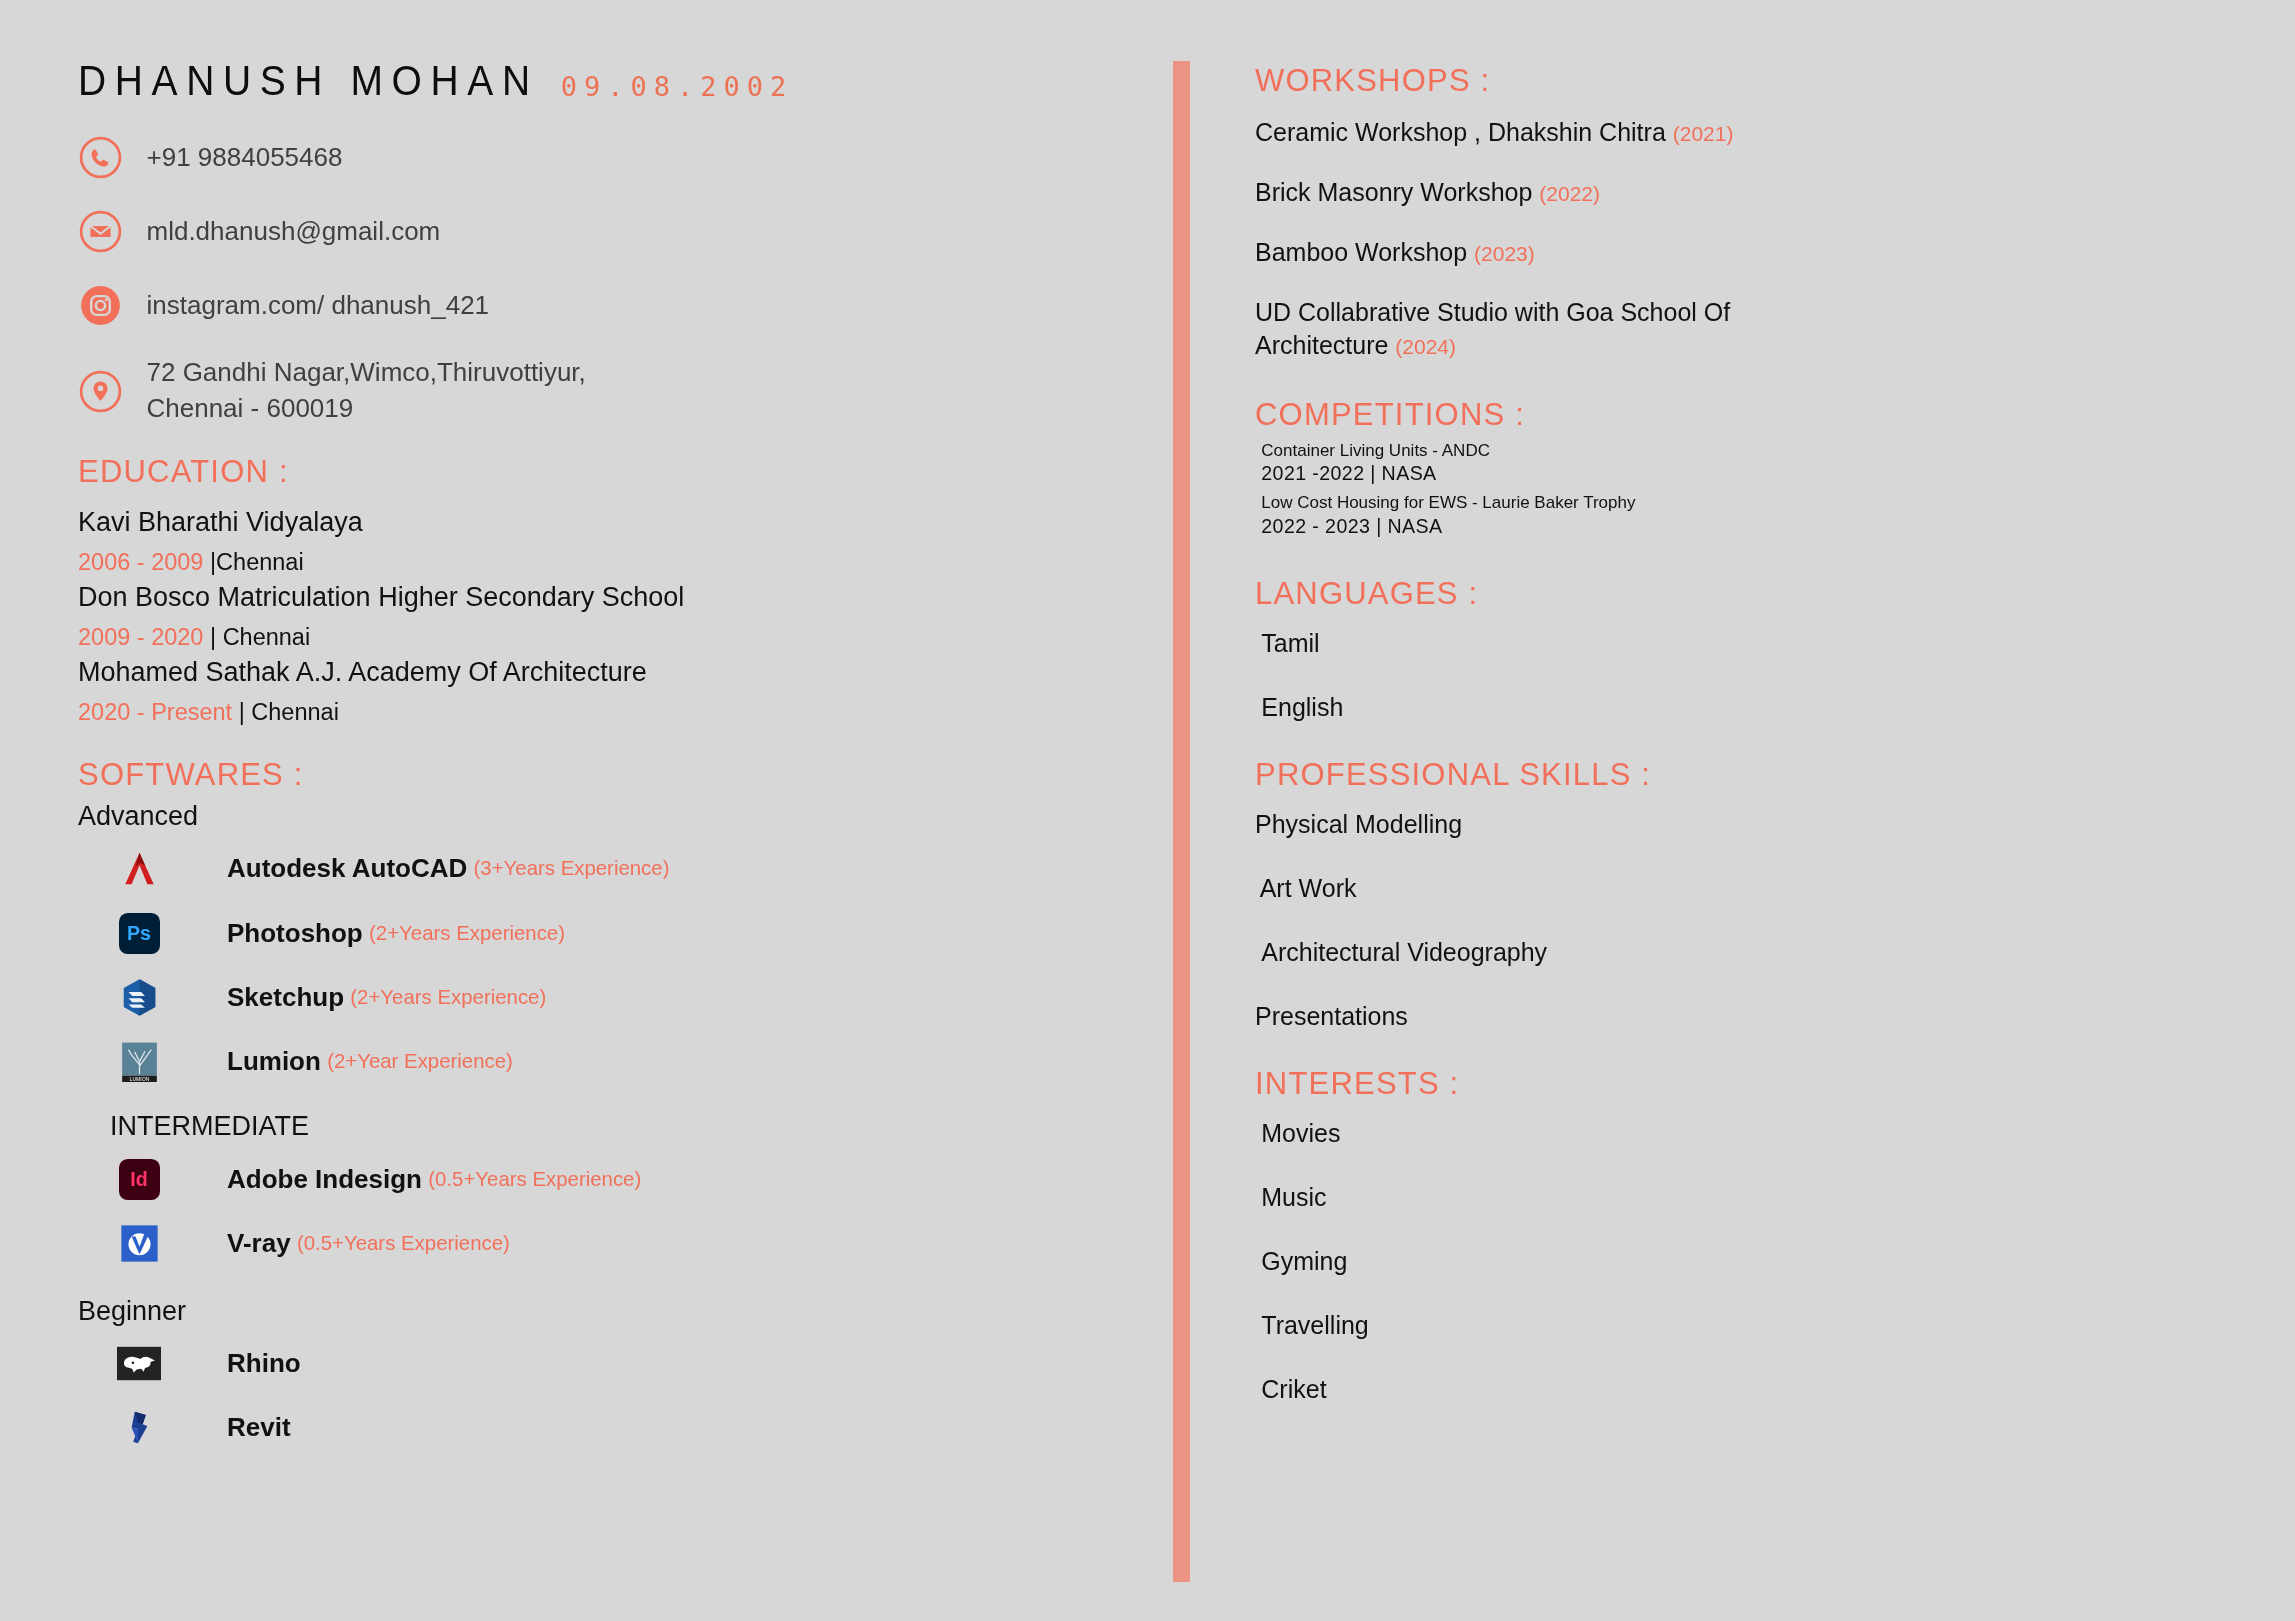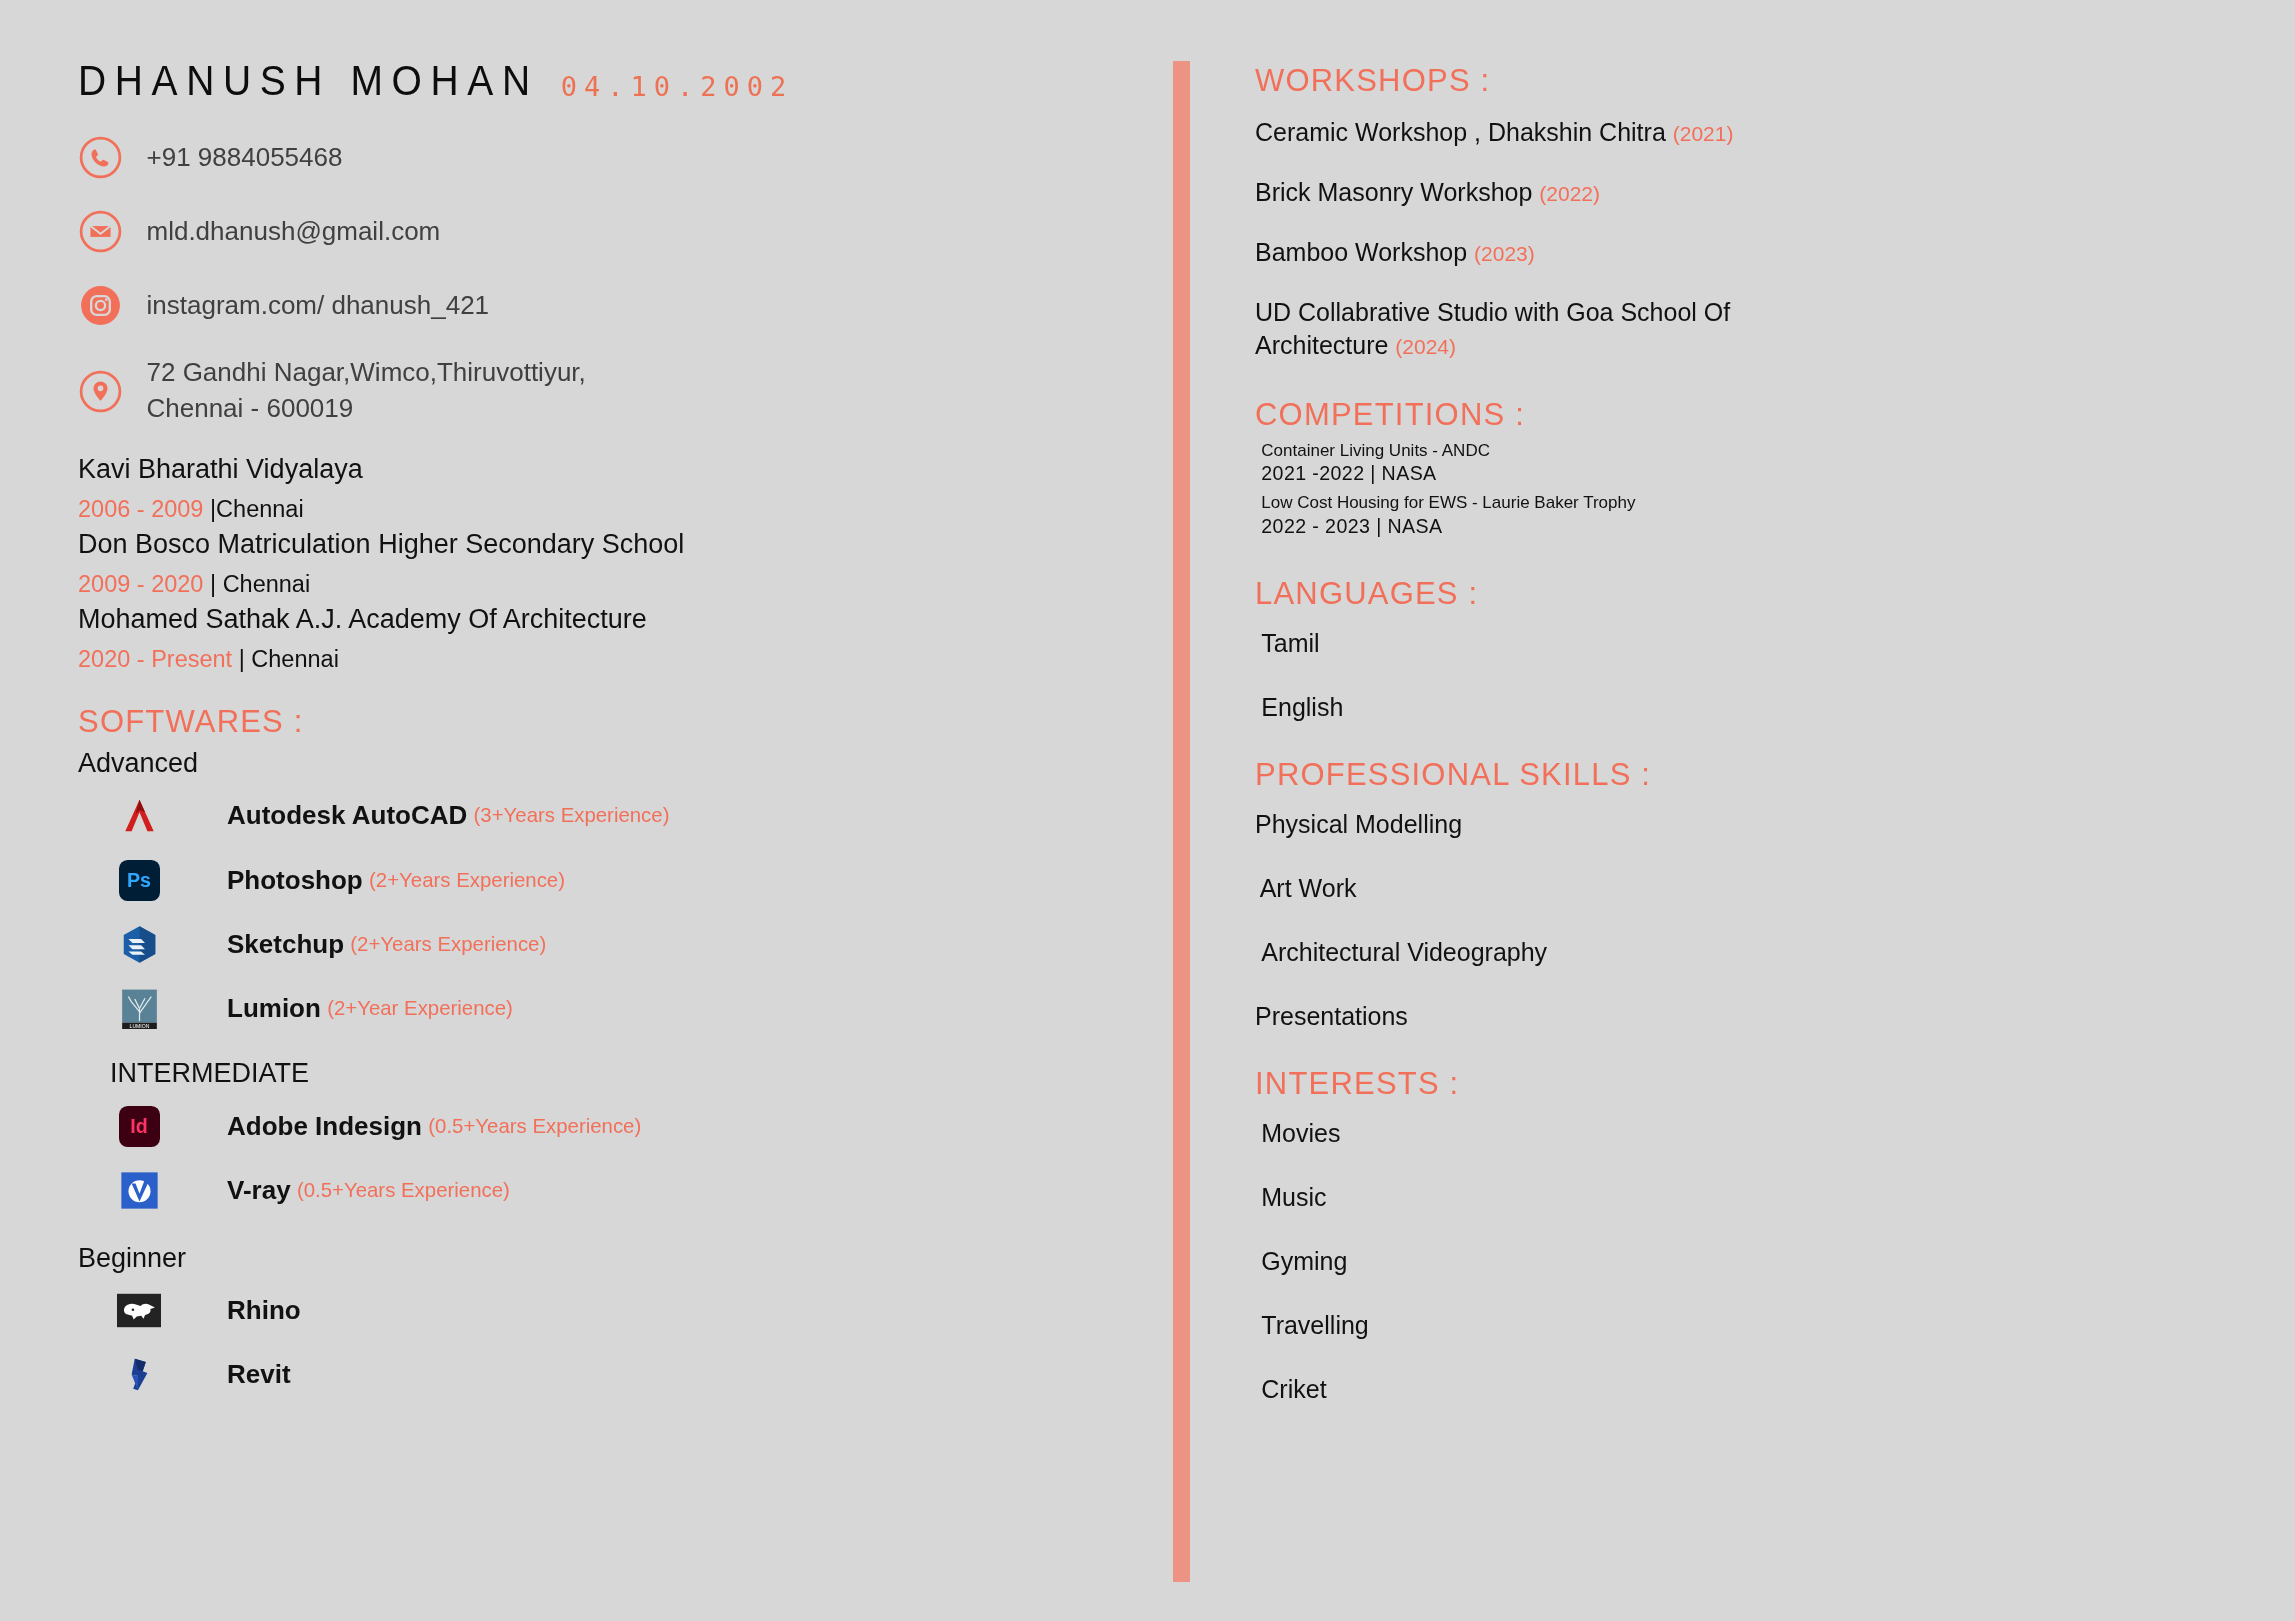--- a/index.html
+++ b/index.html
@@ -148,21 +148,21 @@
 <body>
 
 <div class="page">
 
   <div class="divider"></div>
 
   <div class="col-left">
 
     <div class="name-row">
       <div class="name">DHANUSH MOHAN</div>
-      <div class="dob">04.10.2002</div>
+      <div class="dob">09.08.2002</div>
     </div>
 
     <div class="contact">
 
       <div class="c-row">
         <span class="c-icon">
           <svg width="45" height="45" viewBox="0 0 58 58">
             <circle cx="29" cy="29" r="25" fill="none" stroke="#f2705a" stroke-width="3.5"></circle>
             <path d="M21 19 c-2.5 1-4 3.5-3.5 6.5 1 7.5 7.5 14 15 15 3 .5 5.5-1 6.5-3.5 .4-1-.1-2-1-2.5 l-4.5-2.3c-.9-.45-2-.2-2.6 .6 l-1.4 1.8c-2.8-1.4-5-3.6-6.4-6.4 l1.8-1.4c.8-.6 1.05-1.7 .6-2.6 l-2.3-4.5c-.5-.9-1.5-1.4-2.2-1.2z" fill="#f2705a"></path>
           </svg>
@@ -202,20 +202,21 @@
           </svg>
         </span>
         <span class="c-text">
           <span>72 Gandhi Nagar,Wimco,Thiruvottiyur,</span><br>
           <span>Chennai - 600019</span>
         </span>
       </div>
     </div>
 
     <div class="edu">
+      <div class="sec-head">EDUCATION :</div>
 
       <div>
         <div class="edu-school">Kavi Bharathi Vidyalaya</div>
         <div class="edu-meta">
           <span class="edu-years">2006 - 2009</span><span class="edu-place"> |</span><span class="edu-place">Chennai</span>
         </div>
       </div>
 
       <div>
         <div class="edu-school">Don Bosco Matriculation Higher Secondary School</div>

